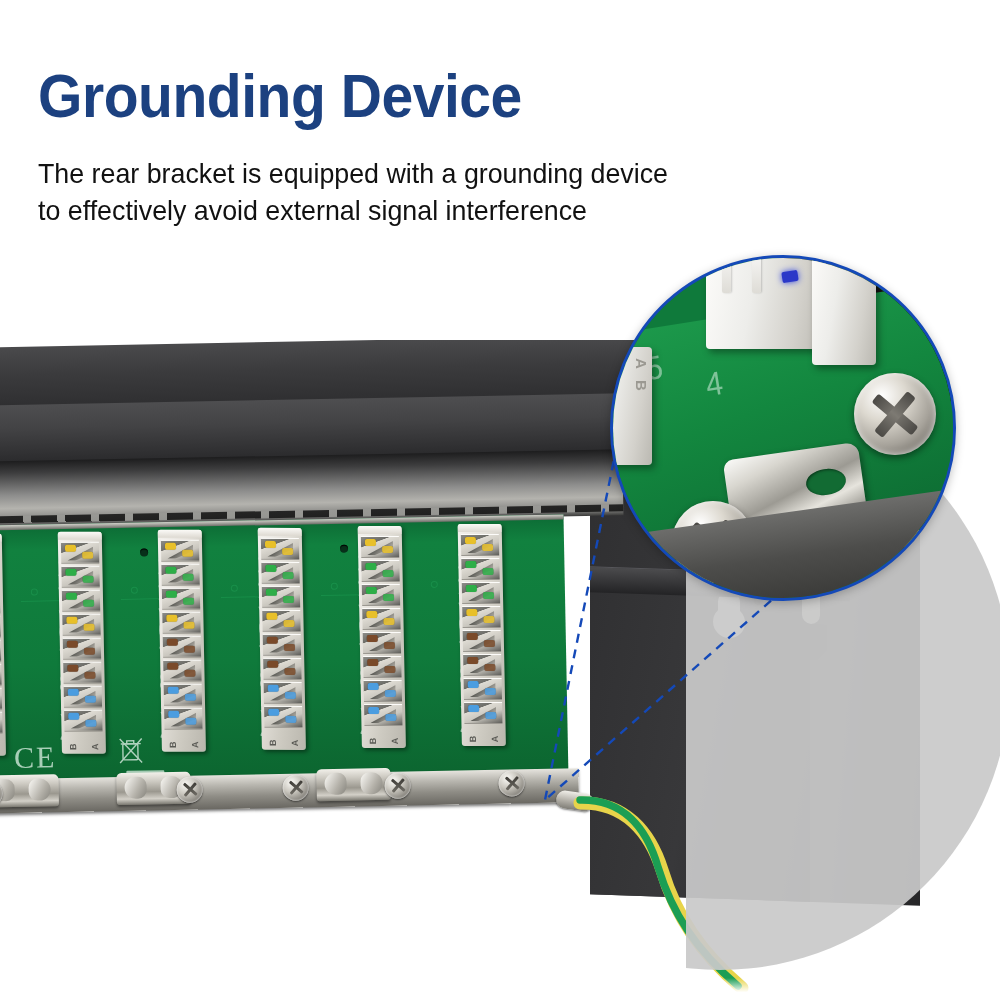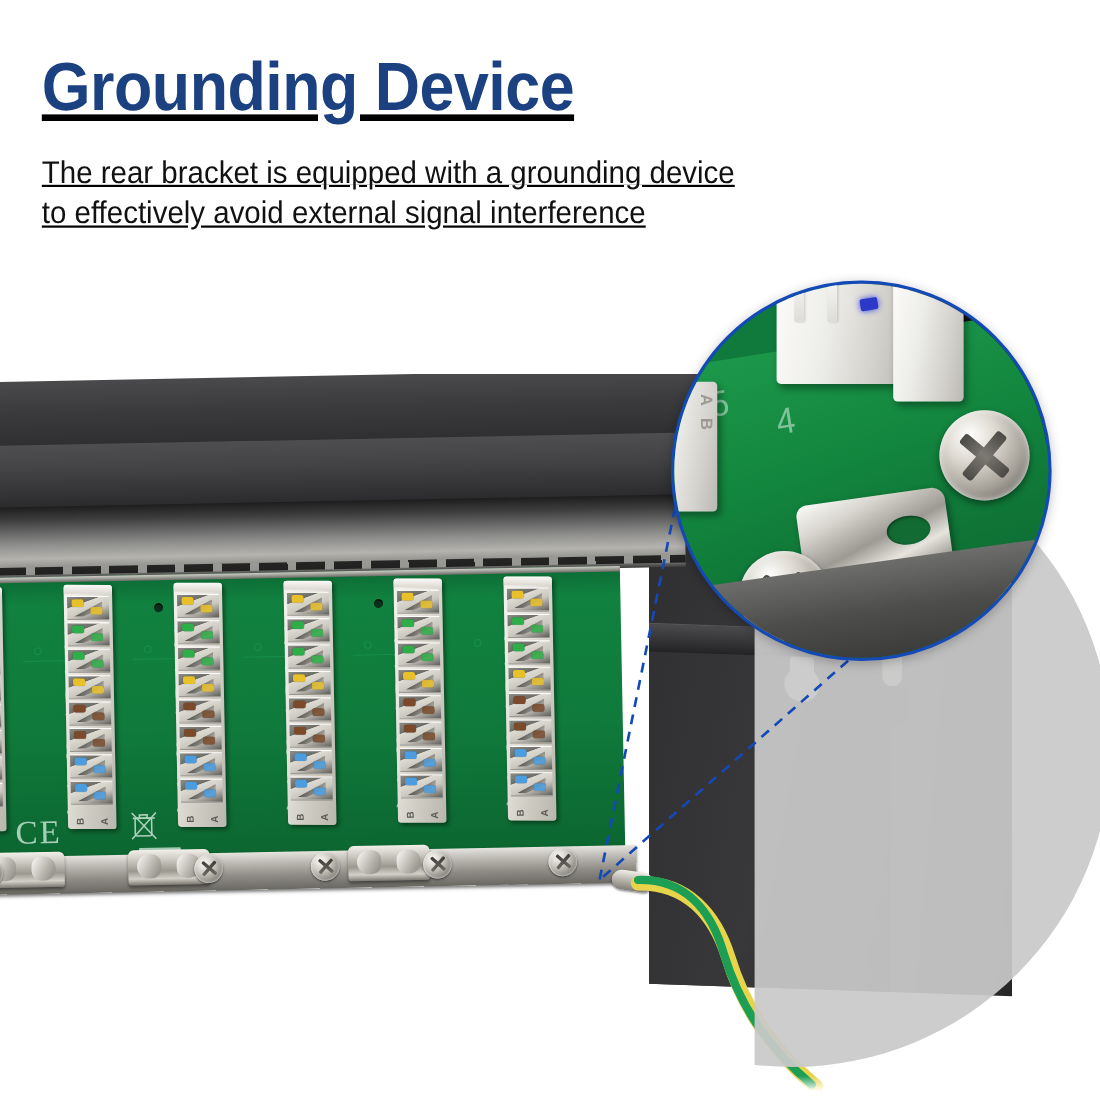--- a/index.html
+++ b/index.html
@@ -6,21 +6,21 @@
   html,body{ width:1000px; height:1000px; }
   body{
     font-family:"Liberation Sans", sans-serif;
     background:#ffffff;
     overflow:hidden;
     position:relative;
   }
   .page{ position:absolute; inset:0; background:#fff; overflow:hidden; }
 
   
-  .header{ position:absolute; left:38px; top:48px; width:920px;text-decoration:underline; }
+  .header{ position:absolute; left:38px; top:64px; width:920px; }
   .title{
     font-size:62px;
     font-weight:bold;
     color:#1c4180;
     letter-spacing:-0.5px;
     line-height:1.02;
     transform:scaleX(0.92);
     transform-origin:left center;
     white-space:nowrap;
   }

